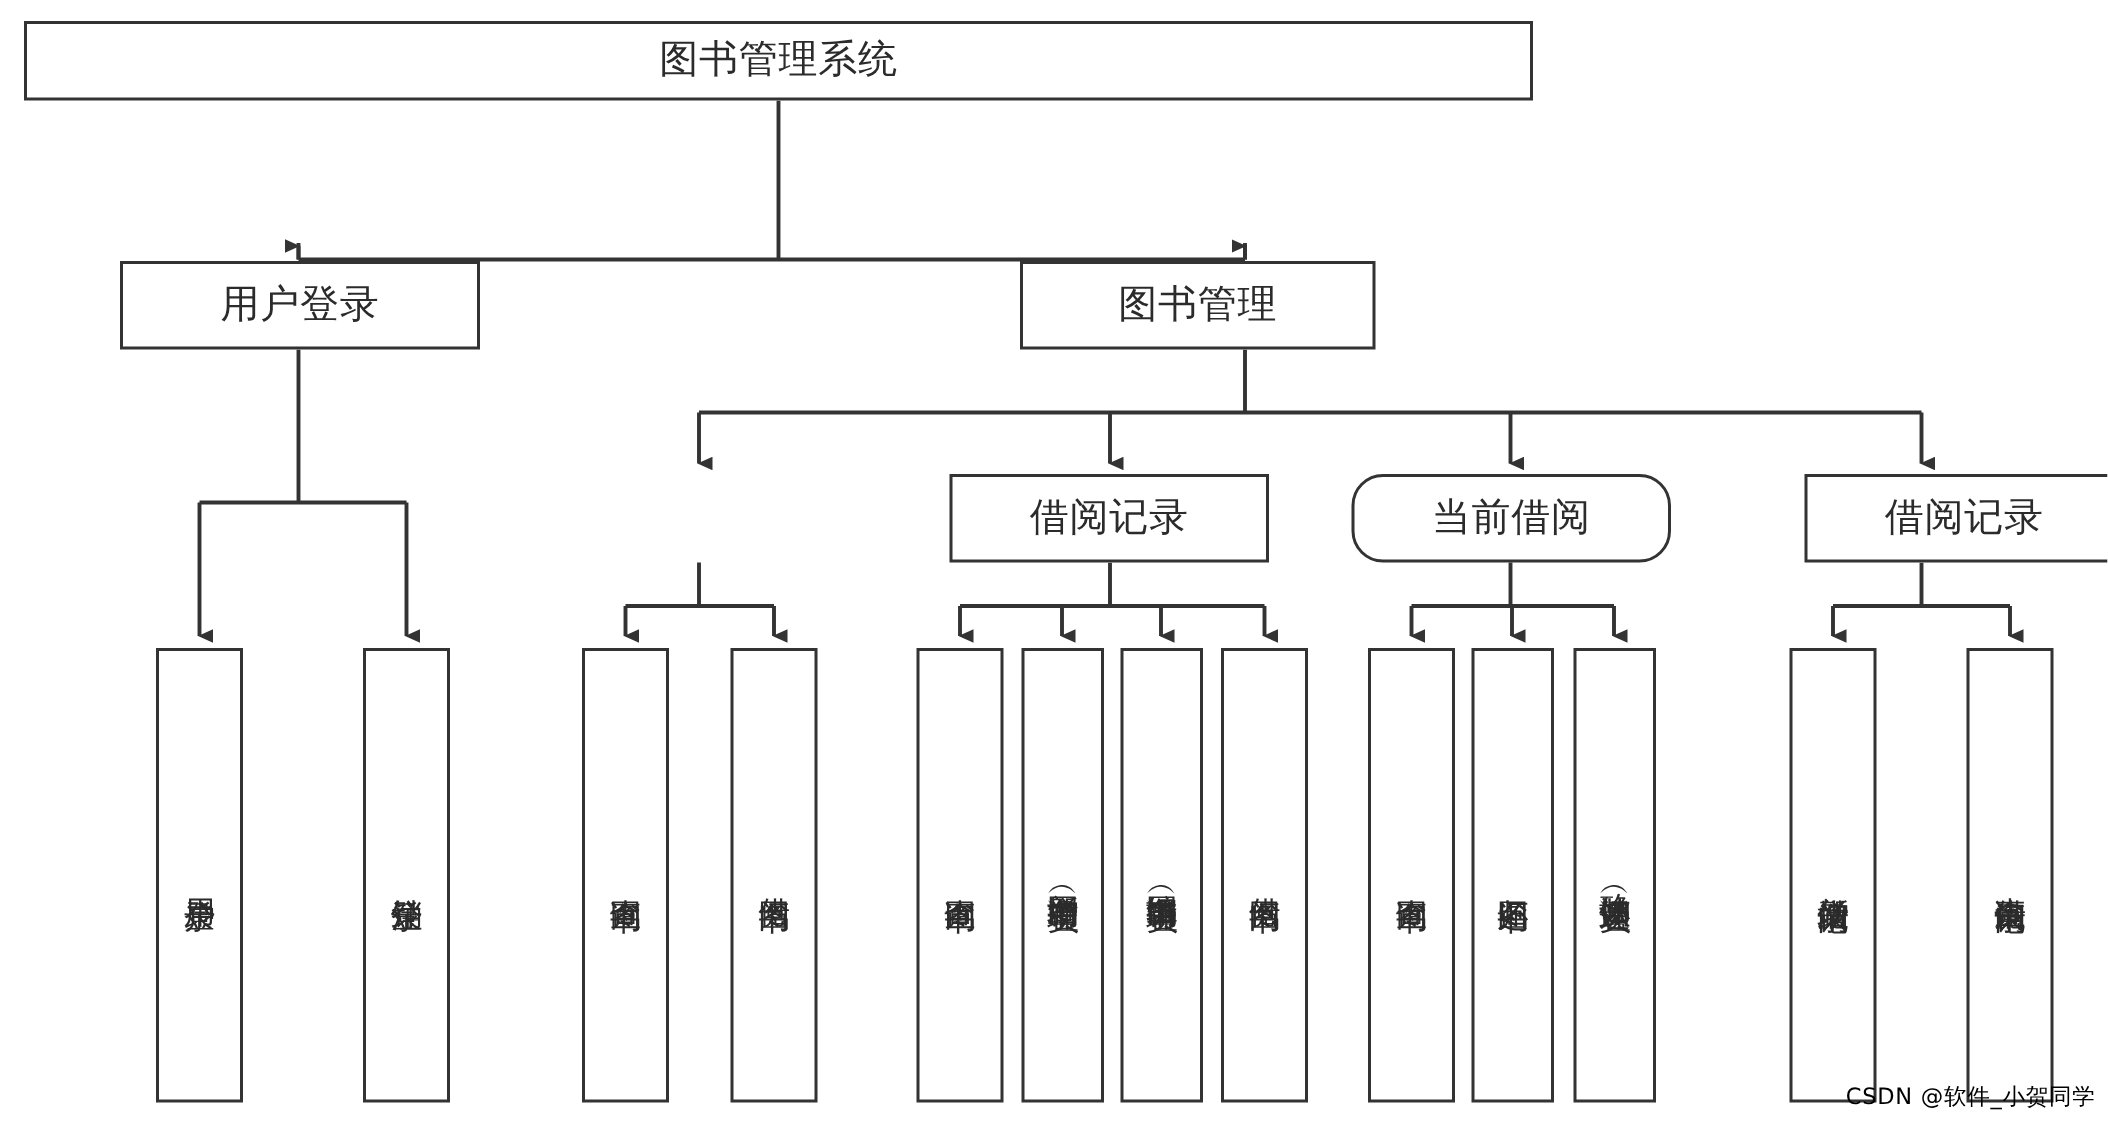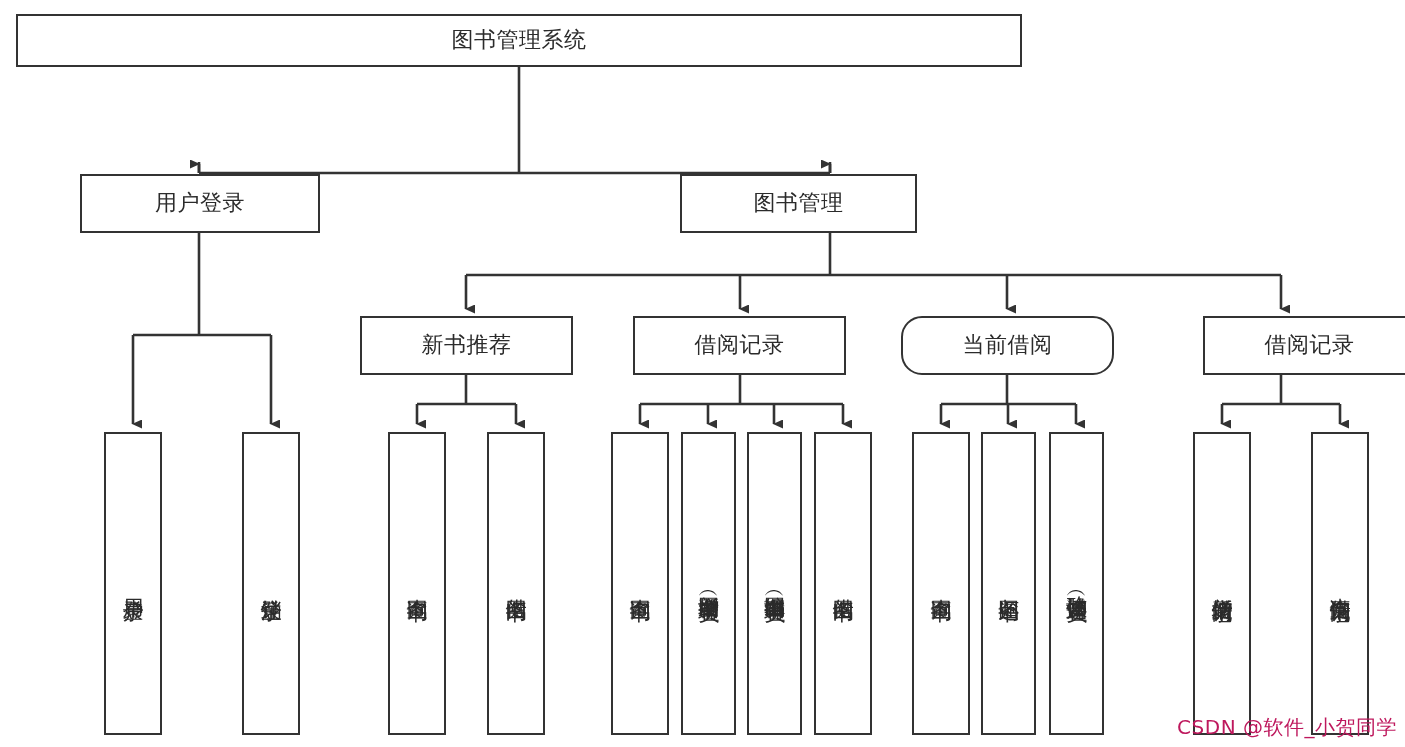--- a/index.html
+++ b/index.html
@@ -29,21 +29,21 @@
     position: absolute;
     box-sizing: border-box;
     border: 2px solid #333333;
     background: #ffffff;
     display: flex;
     align-items: center;
     justify-content: center;
     color: #2b2b2b;
   }
   .node.horiz {
-    font-size: 22px;
+    font-size: 26px;
     letter-spacing: 0.5px;
     line-height: 1.2;
   }
   .node.vert {
     writing-mode: vertical-rl;
     text-orientation: upright;
     font-size: 21px;
     line-height: 1.25;
     letter-spacing: 1px;
     padding: 6px 0;
@@ -52,22 +52,22 @@
   .node.vert .lbl {
     writing-mode: vertical-rl;
     text-orientation: upright;
     display: block;
     white-space: nowrap;
   }
   .watermark {
     position: absolute;
     right: 8px;
     bottom: 6px;
-    font-size: 20px;
-    color: #be185d;
+    font-size: 15px;
+    color: #000000;
     white-space: nowrap;
     letter-spacing: 0.5px;
   }
 </style>
 </head>
 <body>
 
 <div id="canvas">
 
   <svg id="wires" viewBox="0 0 1405 747">
@@ -127,23 +127,20 @@
     <span class="lbl">图书管理系统</span>
   </div>
 
   <div class="node horiz" style="left:80px; top:174px; width:240px; height:59px;">
     <span class="lbl">用户登录</span>
   </div>
   <div class="node horiz" style="left:680px; top:174px; width:237px; height:59px;">
     <span class="lbl">图书管理</span>
   </div>
 
-  <div class="node horiz" style="left:360px; top:316px; width:213px; height:59px;">
-    <span class="lbl">新书推荐</span>
-  </div>
   <div class="node horiz" style="left:633px; top:316px; width:213px; height:59px;">
     <span class="lbl">借阅记录</span>
   </div>
   <div class="node horiz" style="left:901px; top:316px; width:213px; height:59px;border-radius:21px;">
     <span class="lbl">当前借阅</span>
   </div>
   <div class="node horiz" style="left:1203px; top:316px; width:213px; height:59px;">
     <span class="lbl">借阅记录</span>
   </div>
 

